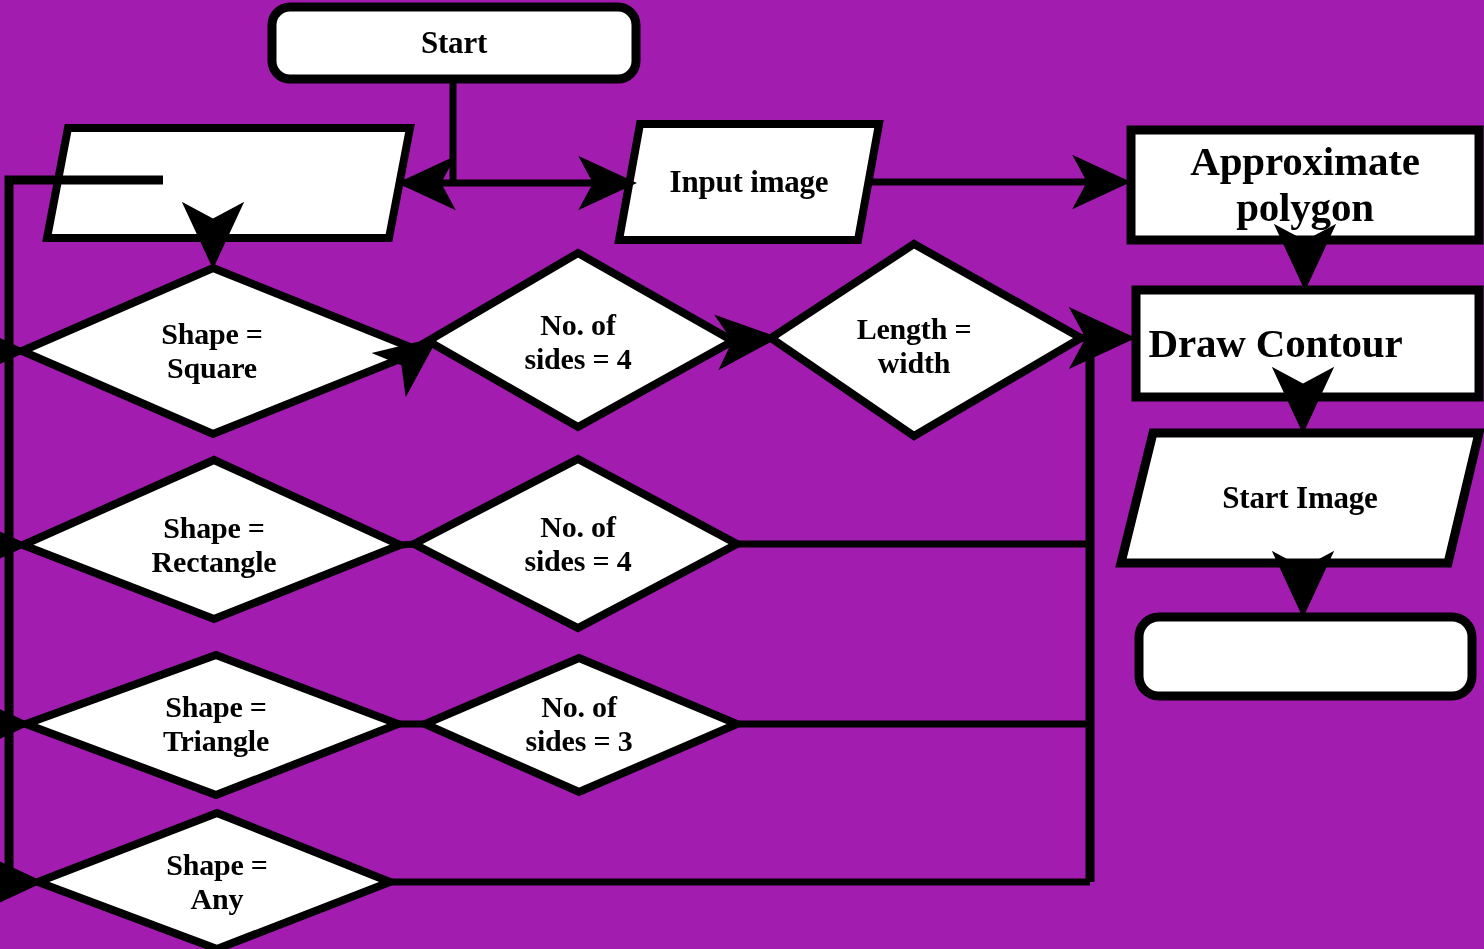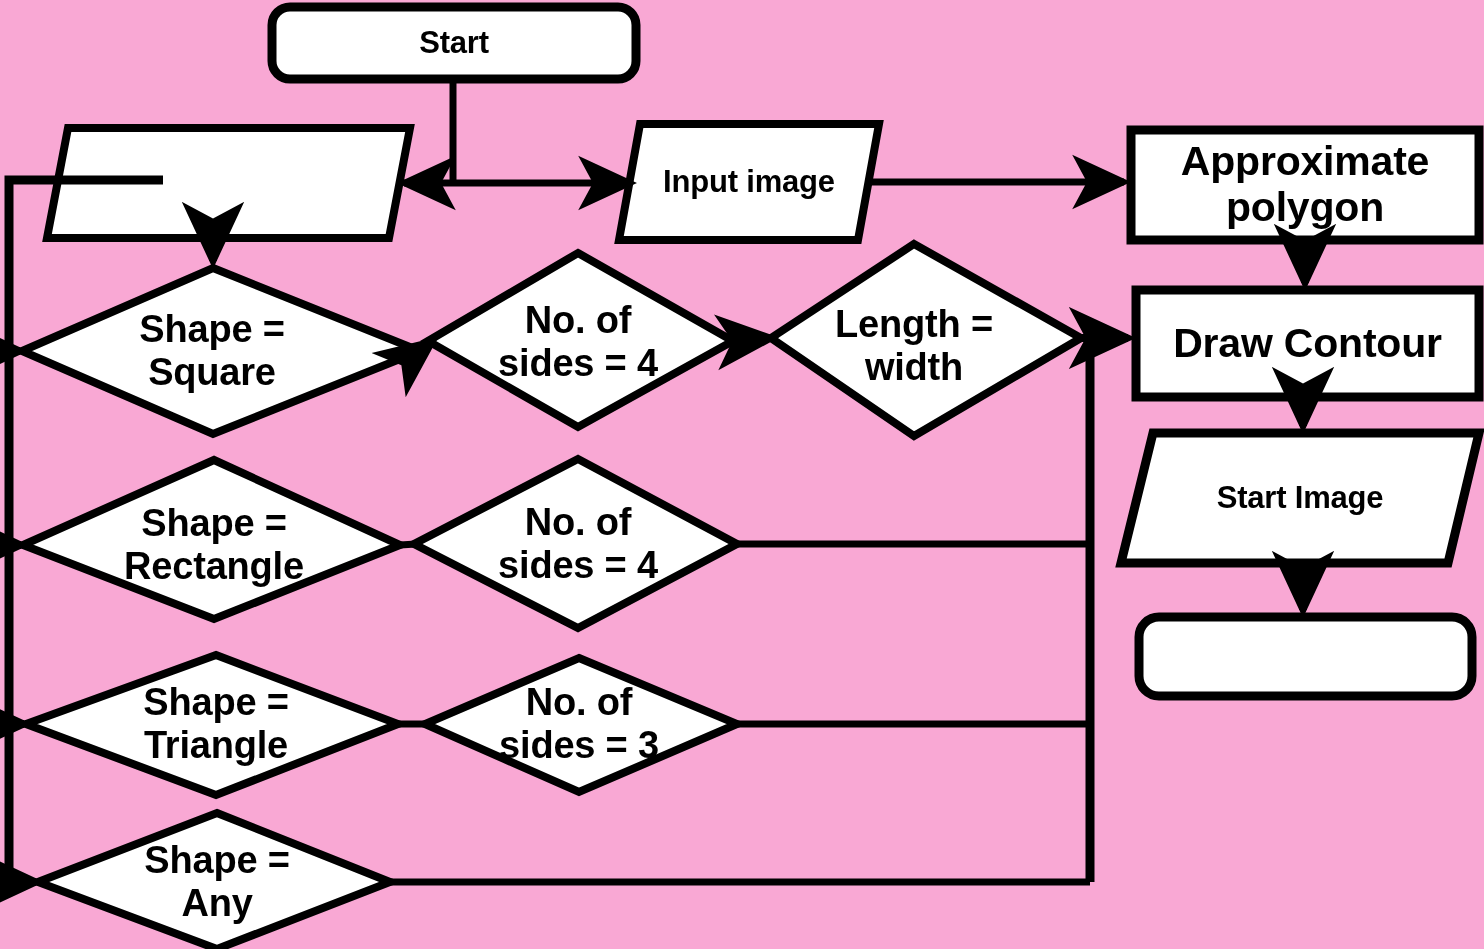--- a/index.html
+++ b/index.html
@@ -7,22 +7,23 @@
     padding: 0;
     background: #ffffff;
   }
   body {
     font-family: "Liberation Sans", sans-serif;
   }
   #canvas {
     position: relative;
     width: 1484px;
     height: 949px;
-    background: #f9a8d4;
+    background: #a21caf;
     overflow: hidden;
+    font-family: Liberation Serif, serif;
   }
   #flow-svg {
     position: absolute;
     left: 0;
     top: 0;
     width: 1484px;
     height: 949px;
   }
   .node-label {
     position: absolute;
@@ -33,21 +34,21 @@
     font-weight: bold;
     color: #000000;
     line-height: 1.12;
     letter-spacing: -0.2px;
     pointer-events: none;
     white-space: pre-line;
   }
   .lbl-terminal { font-size: 31px; }
   .lbl-io       { font-size: 31px; }
   .lbl-process  { font-size: 41px; }
-  .lbl-decision { font-size: 38px; }
+  .lbl-decision { font-size: 30px; }
 </style>
 </head>
 <body>
 
 <div id="canvas">
 
   <svg id="flow-svg" viewBox="0 0 1484 949" xmlns="http://www.w3.org/2000/svg">
     <defs>
       <marker id="arrowhead" markerWidth="9" markerHeight="9" refX="7.4" refY="4.5" orient="auto" markerUnits="strokeWidth">
         <path d="M0,0.6 L8.4,4.5 L0,8.4 L2.1,4.5 Z" fill="#000000"></path>
@@ -125,21 +126,21 @@
     </g>
   </svg>
 
   <div class="node-label lbl-terminal" style="left:272px; top:7px; width:364px; height:72px;">Start</div>
 
 
   <div class="node-label lbl-io" style="left:619px; top:126px; width:260px; height:112px;text-align:right;">Input image</div>
 
   <div class="node-label lbl-process" style="left:1131px; top:130px; width:348px; height:110px;">Approximate polygon</div>
 
-  <div class="node-label lbl-process" style="left:1136px; top:290px; width:343px; height:107px;">Draw Contour</div>
+  <div class="node-label lbl-process" style="left:1104px; top:290px; width:343px; height:107px;">Draw Contour</div>
 
   <div class="node-label lbl-io" style="left:1121px; top:433px; width:358px; height:130px;">Start Image</div>
 
 
   <div class="node-label lbl-decision" style="left:62px; top:300px; width:300px; height:102px;">Shape =
 Square</div>
 
   <div class="node-label lbl-decision" style="left:458px; top:292px; width:240px; height:100px;">No. of
 sides = 4</div>
 

